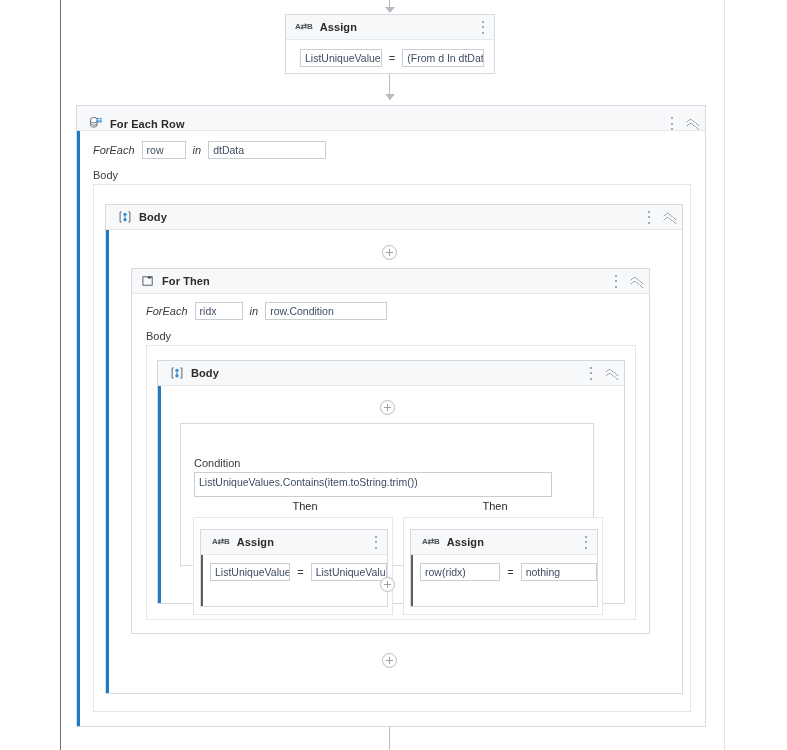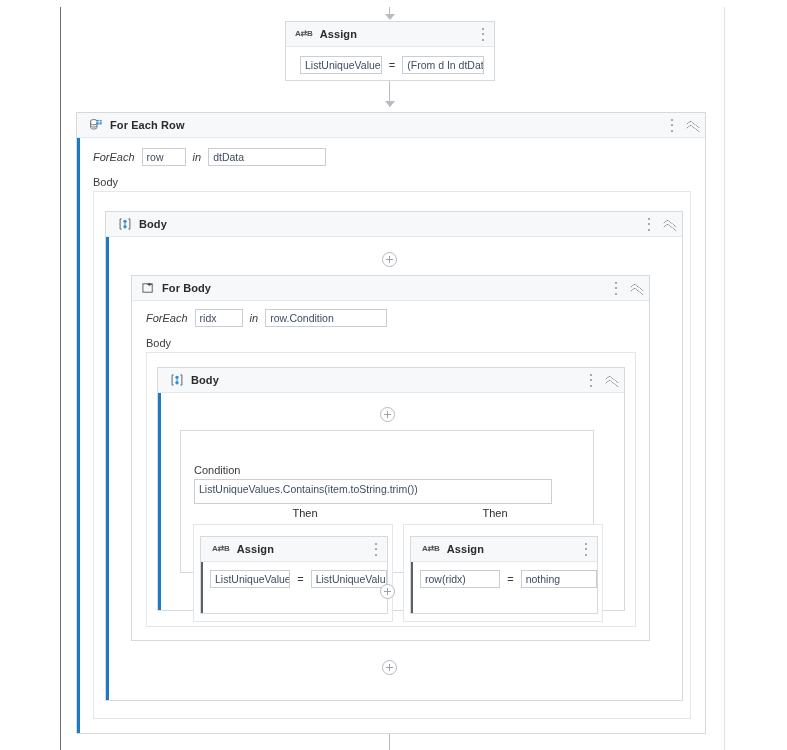--- a/index.html
+++ b/index.html
@@ -5,21 +5,21 @@
   html,body{margin:0;padding:0;}
   body{
     width:787px;height:750px;
     background:#ffffff;
     font-family:"Liberation Sans", sans-serif;
     font-size:11px;
     color:#2c2c2c;
     overflow:hidden;
     position:relative;
   }
-  .canvas{position:absolute;inset:0;margin-top:7px;}
+  .canvas{position:absolute;inset:0;}
 
   
   .rail{position:absolute;top:0;bottom:0;width:1px;}
   .rail-left{left:60px;background:#6f6f6f;}
   .rail-right{left:724px;background:#dfe3e6;}
 
   
   .conn{position:absolute;width:1px;background:#b6bcc2;}
   .arrow{position:absolute;width:0;height:0;
     border-left:5px solid transparent;border-right:5px solid transparent;
@@ -98,21 +98,21 @@
       <span class="eq">=</span>
       <span class="tbox val" style="width:88px;">(From d In dtData.</span>
     </div>
   </div>
 
   <div class="conn" style="left:389px;top:74px;height:26px;"></div>
   <div class="arrow" style="left:385px;top:94px;"></div>
 
   <div class="card" style="left:76px;top:105px;width:630px;height:622px;">
     <div class="card-accent"></div>
-    <div class="hdr" style="padding-left:12px;">
+    <div class="hdr" style="padding-left:12px;align-items:flex-end;">
       <svg class="ic" viewBox="0 0 16 16">
         <ellipse cx="5.5" cy="3.4" rx="3.6" ry="1.6" fill="#fff" stroke="#5a6068" stroke-width="1"></ellipse>
         <path d="M1.9 3.4v7.6c0 .9 1.6 1.6 3.6 1.6s3.6-.7 3.6-1.6V3.4" fill="#fff" stroke="#5a6068" stroke-width="1"></path>
         <path d="M1.9 6.2c0 .9 1.6 1.6 3.6 1.6s3.6-.7 3.6-1.6M1.9 8.8c0 .9 1.6 1.6 3.6 1.6s3.6-.7 3.6-1.6" stroke="#5a6068" stroke-width="1" fill="none"></path>
         <rect x="9" y="2.2" width="5.4" height="5.2" fill="#2f8fd6"></rect>
         <path d="M9 4.3h5.4M11.7 2.2v5.2" stroke="#fff" stroke-width=".9"></path>
       </svg>
       <span class="hdr-title">For Each Row</span>
       <span class="hdr-tools">
         <span class="kebab">
@@ -157,21 +157,21 @@
 
       <div class="plus" style="left:276px;top:40px;"></div>
 
       <div class="card" style="left:25px;top:63px;width:519px;height:366px;">
         <div class="hdr">
           <svg class="ic" viewBox="0 0 16 16">
             <rect x="2.2" y="3.2" width="10.6" height="9.6" fill="none" stroke="#4a4f55" stroke-width="1"></rect>
             <path d="M10 2.2v3.6M12.6 4h-5.2" stroke="#4a4f55" stroke-width="1" fill="none"></path>
             <path d="M7.4 4l2-1.8v3.6z" fill="#4a4f55"></path>
           </svg>
-          <span class="hdr-title">For Body</span>
+          <span class="hdr-title">For Then</span>
           <span class="hdr-tools">
             <span class="kebab">
               <i></i>
                 <i></i>
                 <i></i>
             </span>
             <span class="chev"></span>
           </span>
         </div>
 

